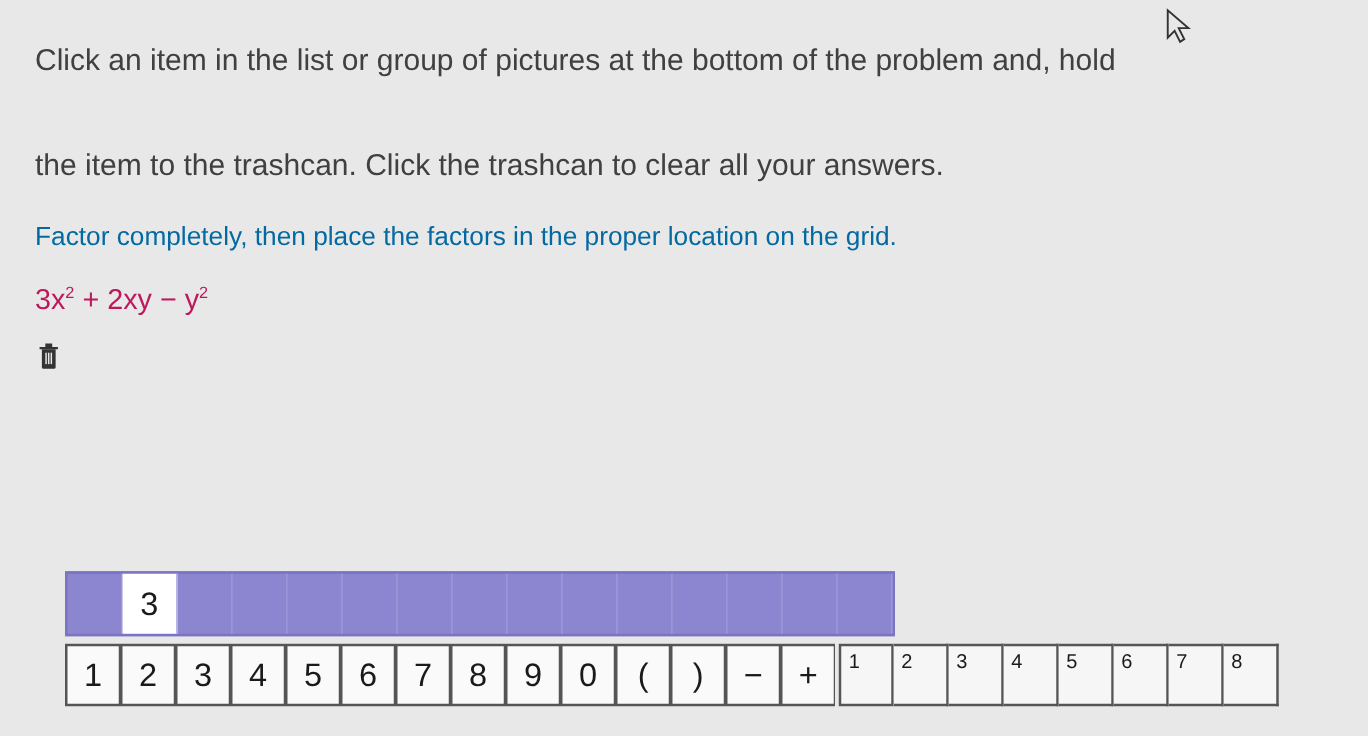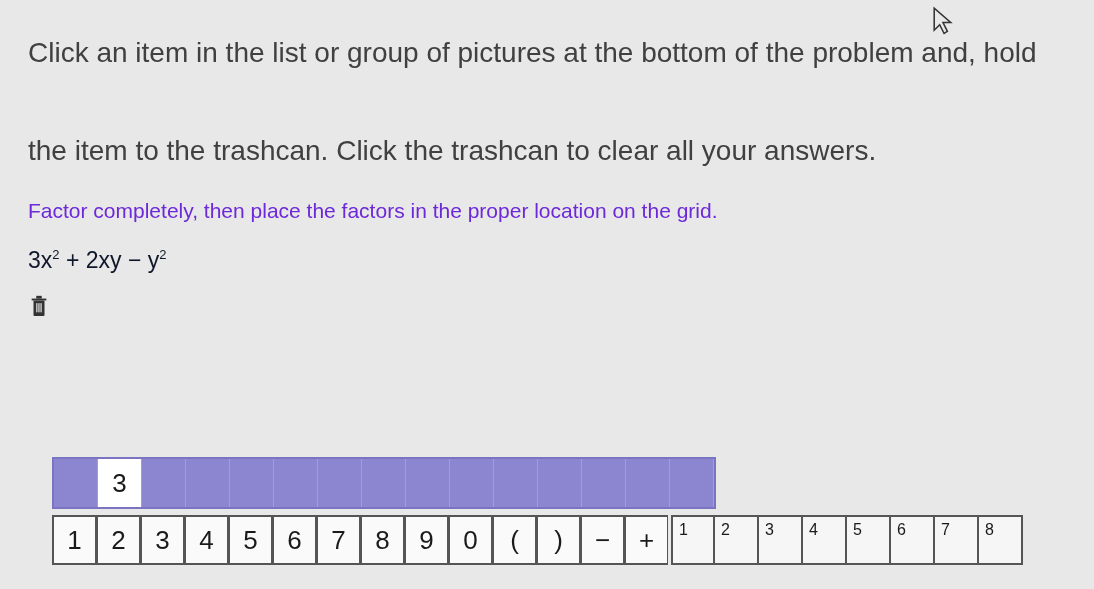--- a/index.html
+++ b/index.html
@@ -7,35 +7,35 @@
     font-family: Arial, Helvetica, sans-serif;
     background: #e8e8e8;
     width: 1094px;
     height: 589px;
     overflow: hidden;
     position: relative;
     padding: 28px 0 0 28px;
     color: #3a3a3a;
   }
   .instructions {
-    font-size: 28px;
+    font-size: 24px;
     line-height: 1.75;
     max-width: 1080px;
     color: #404040;
     margin-bottom: 24px;
   }
   .prompt {
     font-size: 21px;
-    color: #6d28d9;
+    color: #0369a1;
     margin-bottom: 24px;
     margin-top: 16px;
   }
   .expression {
     font-size: 23px;
-    color: #0f172a;
+    color: #be185d;
     margin-bottom: 18px;
   }
   .expression sup { font-size: 13px; vertical-align: super; }
   .trash {
     width: 22px;
     height: 26px;
     display: inline-block;
     cursor: pointer;
     margin-bottom: 48px;
   }

